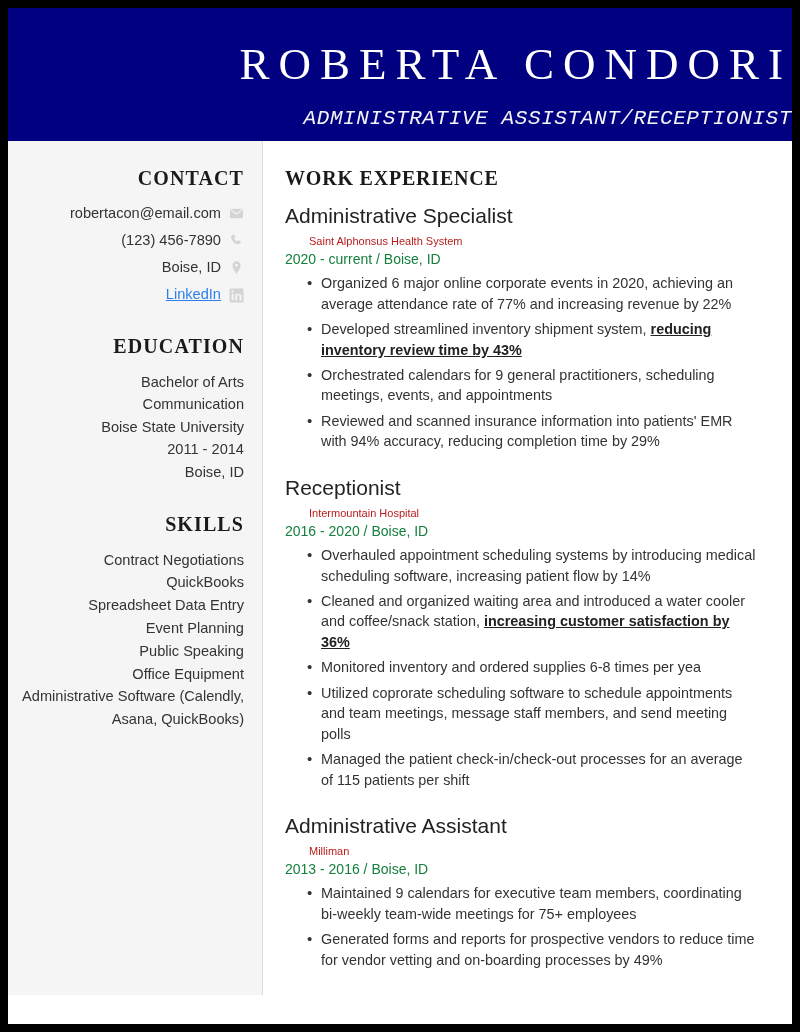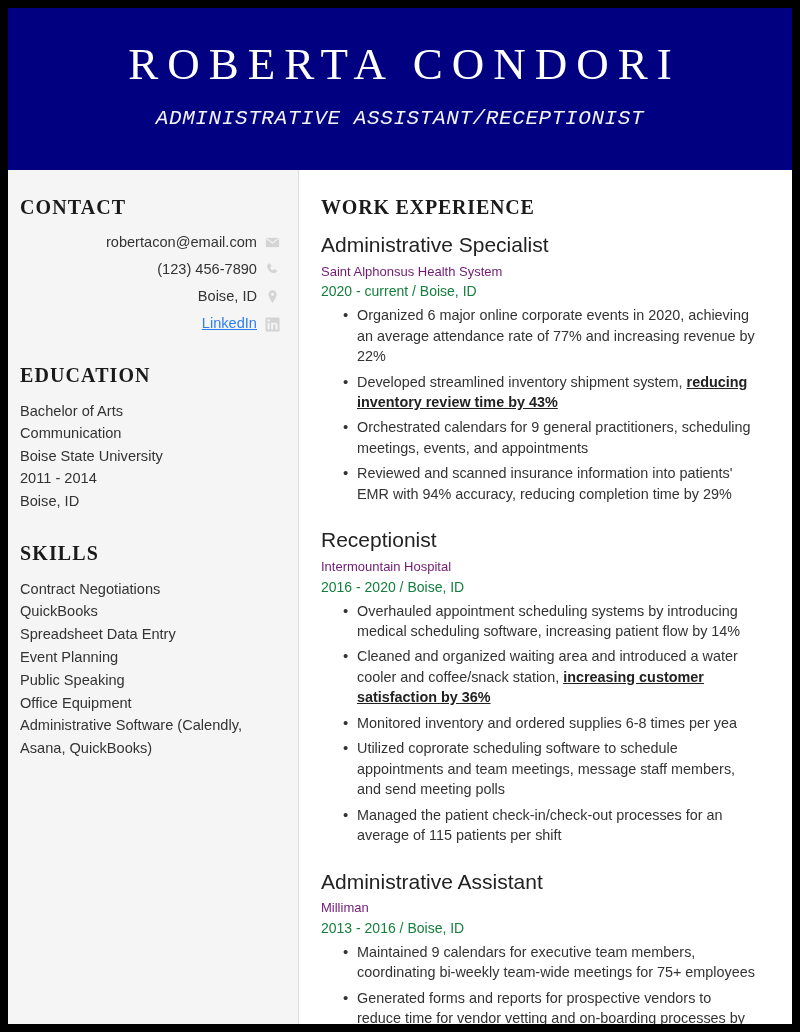--- a/index.html
+++ b/index.html
@@ -21,24 +21,24 @@
     top: 8px;
     width: 784px;
     height: 1016px;
     background: #ffffff;
     overflow: hidden;
   }
 
   
   .header {
     background: #000080;
-    height: 162px;
+    height: 133px;
     width: 100%;
     padding-top: 30px;
-    text-align: center;
+    text-align: right;
     color: #ffffff;
   }
 
   .name {
     font-family: "Liberation Serif", serif;
     font-size: 45px;
     font-weight: 400;
     letter-spacing: 9px;
     line-height: 1.18;
     color: #ffffff;
@@ -55,25 +55,25 @@
   }
 
   
   .body {
     display: flex;
     align-items: stretch;
     height: 854px;
   }
 
   .sidebar {
-    width: 291px;
+    width: 255px;
     background: #f5f5f5;
     border-right: 1px solid #dedede;
     padding: 26px 18px 0 12px;
-    text-align: left;
+    text-align: right;
   }
 
   .main {
     flex: 1;
     background: #ffffff;
     padding: 26px 34px 0 22px;
   }
 
   
   .side-heading {
@@ -137,23 +137,24 @@
 
   .job-role {
     font-size: 21px;
     color: #222222;
     font-weight: 400;
     line-height: 1.32;
     margin-bottom: 3px;
   }
 
   .job-company {
-    font-size: 13px;
-    color: #701a75;
+    font-size: 11px;
+    color: #b91c1c;
     line-height: 1.5;
+    margin-left: 24px;
   }
 
   .job-meta {
     font-size: 14px;
     color: #15803d;
     line-height: 1.5;
     margin-bottom: 3px;
   }
 
   .bullets {

